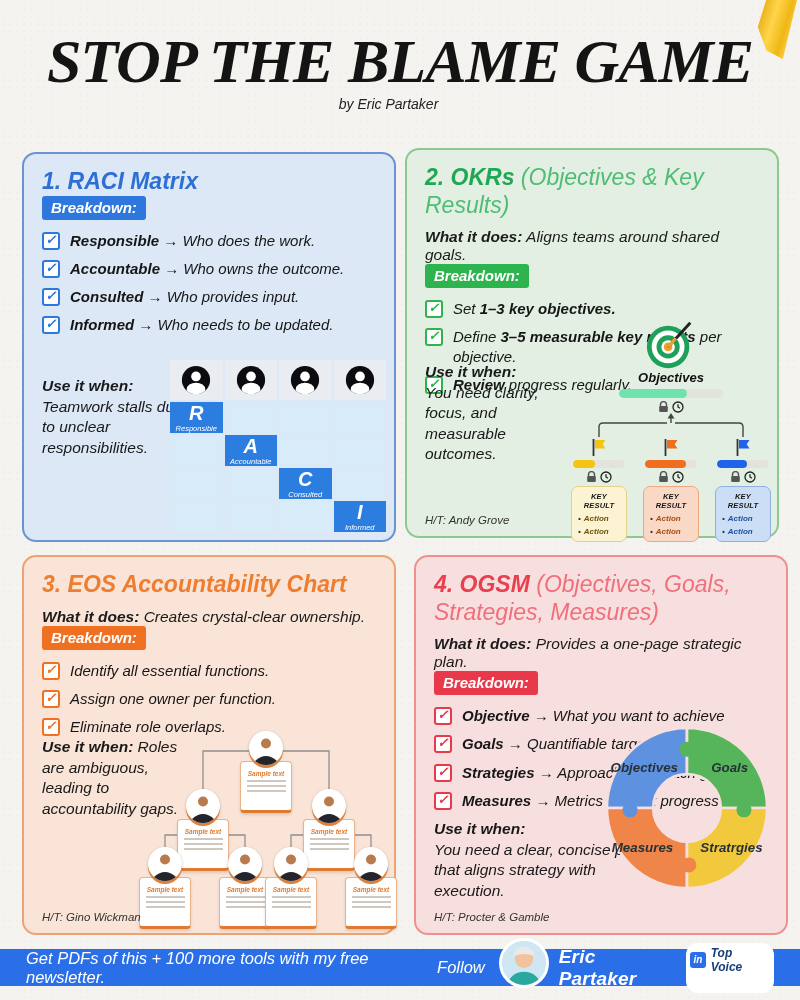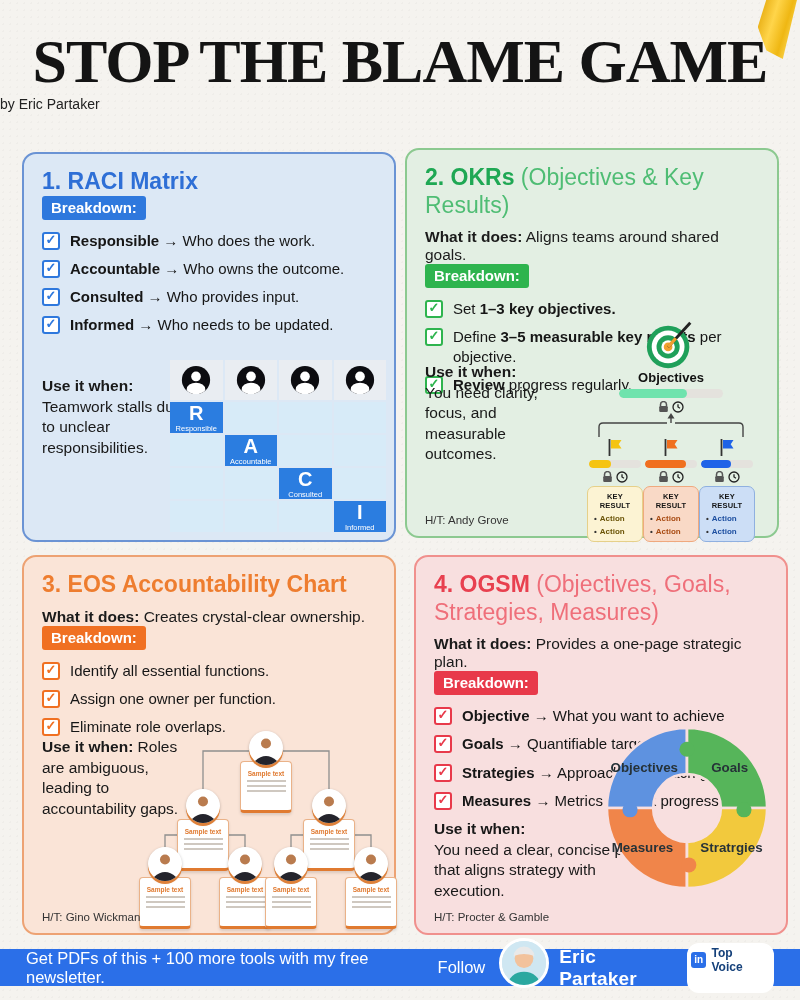--- a/index.html
+++ b/index.html
@@ -1,26 +1,26 @@
 <!DOCTYPE html>
 <html><head>
 <meta charset="utf-8">
 <style>
   html,body{margin:0;padding:0;}
   body{font-family:"Liberation Sans",sans-serif;background:#e9e7e2;}
   .page{position:relative;width:800px;height:1000px;background:#f5f3ef;overflow:hidden;
-        background-image:radial-gradient(rgba(0,0,0,.025) 1px, transparent 1px);background-size:7px 7px;}
+        background-image:radial-gradient(rgba(0,0,0,.025) 1px, transparent 1px);background-size:7px 7px;font-style:italic;}
   
   .tape{position:absolute;top:-6px;right:6px;width:36px;height:64px;transform:rotate(7deg);
         background:linear-gradient(100deg,#e2a406,#ffd54a 40%,#efb713 70%,#ffdf66);
         clip-path:polygon(18% 0,100% 0,80% 100%,32% 90%,0 55%);}
   .title{font-family:"Liberation Serif",serif;font-weight:900;font-size:62px;line-height:1;
          text-align:center;margin:0;padding-top:30px;color:#141414;letter-spacing:-1px;}
   .subtitle{font-size:26.5px;text-align:center;color:#1d1d1d;margin-top:8px;font-weight:500;}
-  .byline{font-size:14px;text-align:left;padding-right:23px;color:#222;margin-top:4px;}
+  .byline{font-size:14px;text-align:center;padding-right:23px;color:#222;margin-top:4px;}
   
   .card{position:absolute;width:374px;border:2px solid;border-radius:14px;box-sizing:border-box;
         padding:14px 18px;}
   .c1{left:22px;top:152px;height:390px;background:#dce8f5;border-color:#6a93d4;}
   .c2{left:405px;top:148px;height:390px;background:#e3efe3;border-color:#8cc990;}
   .c3{left:22px;top:555px;height:380px;background:#fae4d7;border-color:#eda273;}
   .c4{left:414px;top:555px;height:380px;background:#f8dfdf;border-color:#f0908d;}
   .ct{font-size:23px;font-weight:800;line-height:1.2;}
   .c1 .ct{color:#2e6fd6}.c2 .ct{color:#1fa854}.c3 .ct{color:#ee7d2f}.c4 .ct{color:#e8404f}
   .sfx{font-weight:500;}
@@ -49,21 +49,21 @@
   .rc.hd{background:#e9edf2;display:flex;align-items:center;justify-content:center;}
   .rc.on{background:#2b7de0;color:#fff;display:flex;flex-direction:column;align-items:center;justify-content:center;}
   .rl{font-size:20px;font-weight:800;line-height:1;}
   .rs{font-size:7.5px;margin-top:1px;}
   
   .okr{position:absolute;left:164px;top:168px;width:200px;display:flex;flex-direction:column;align-items:center;}
   .obj{font-size:13px;font-weight:700;color:#111;margin-top:-2px;}
   .pbar{height:9px;border-radius:5px;background:#e4e2dd;overflow:hidden;width:104px;margin-top:4px;}
   .pbar i{display:block;height:100%;border-radius:5px;}
   .locks{margin-top:3px;display:flex;gap:3px;align-items:center;justify-content:center;height:12px;}
-  .branches{display:flex;margin-top:1px;align-items:center;}
+  .branches{display:flex;gap:16px;margin-top:1px;align-items:center;}
   .branch{width:56px;display:flex;flex-direction:column;align-items:center;}
   .branch .pbar{width:52px;height:8px;margin-top:3px;}
   .krc{margin-top:3px;width:56px;border:1px solid;border-radius:7px;padding:5px 3px;box-sizing:border-box;background:#fff;}
   .krt{font-size:7.5px;font-weight:800;text-align:center;color:#141414;letter-spacing:.2px;}
   .kra{font-size:8px;margin-top:4px;font-weight:700;padding-left:3px;}
   .kra s{color:#333;text-decoration:none;margin-right:3px;}
   
   .eos{position:absolute;left:118px;top:174px;width:252px;height:202px;}
   .eos svg.conn{position:absolute;left:0;top:0;}
   .enode{position:absolute;width:54px;display:flex;flex-direction:column;align-items:center;}

